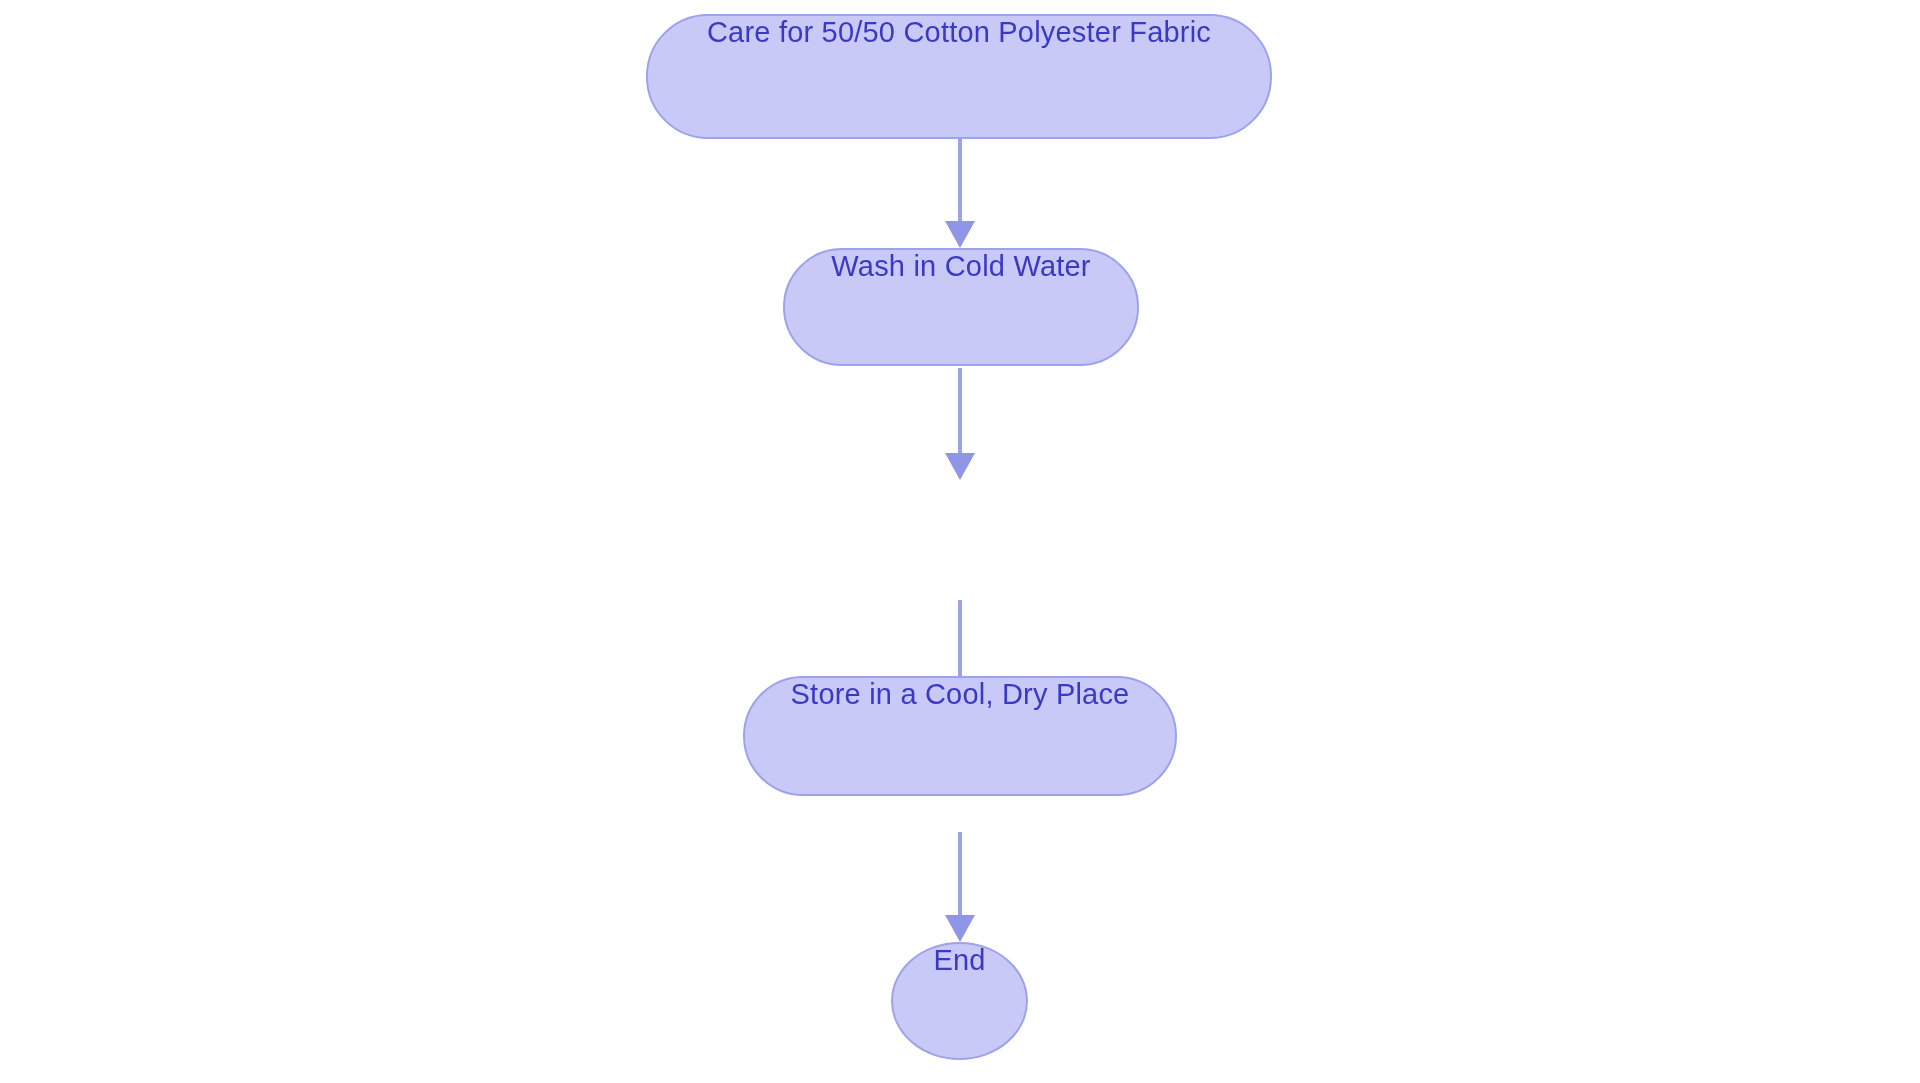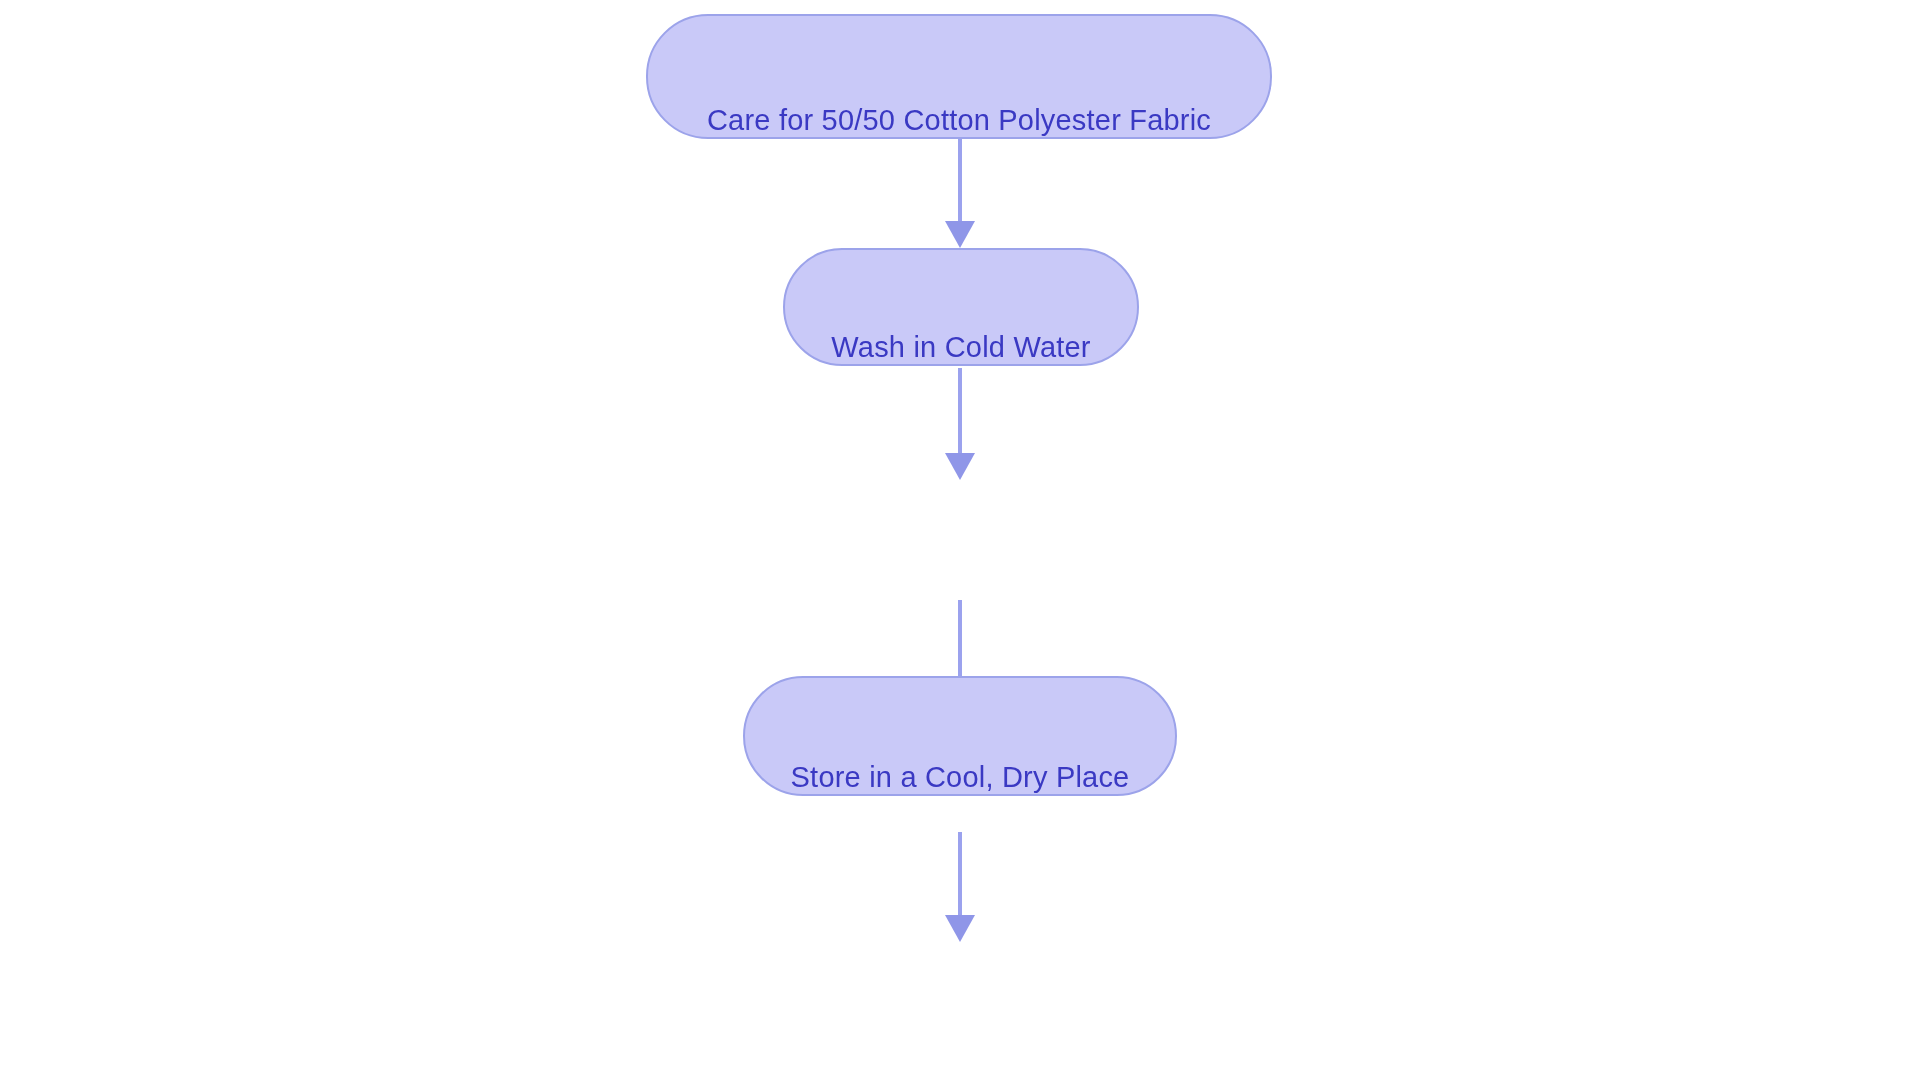--- a/index.html
+++ b/index.html
@@ -17,21 +17,21 @@
   }
   .node {
     position: absolute;
     box-sizing: border-box;
     background: #c9c9f8;
     border: 2px solid #9ca3ea;
     color: #3a39c3;
     font-size: 29px;
     letter-spacing: 0.2px;
     display: flex;
-    align-items: flex-end;
+    align-items: flex-start;
     justify-content: center;
     text-align: center;
     white-space: nowrap;
   }
   .stadium { border-radius: 62px; }
   .circle  { border-radius: 50%; }
 
   .edge {
     position: absolute;
     width: 32px;
@@ -97,14 +97,17 @@
 
   <div class="node stadium" id="node-store">
     <span>Store in a Cool, Dry Place</span>
   </div>
 
   <div class="edge" id="edge-4">
     <div class="line"></div>
     <div class="head"></div>
   </div>
 
+  <div class="node circle" id="node-end">
+    <span>End</span>
+  </div>
 
 </div>
 
 </body></html>

